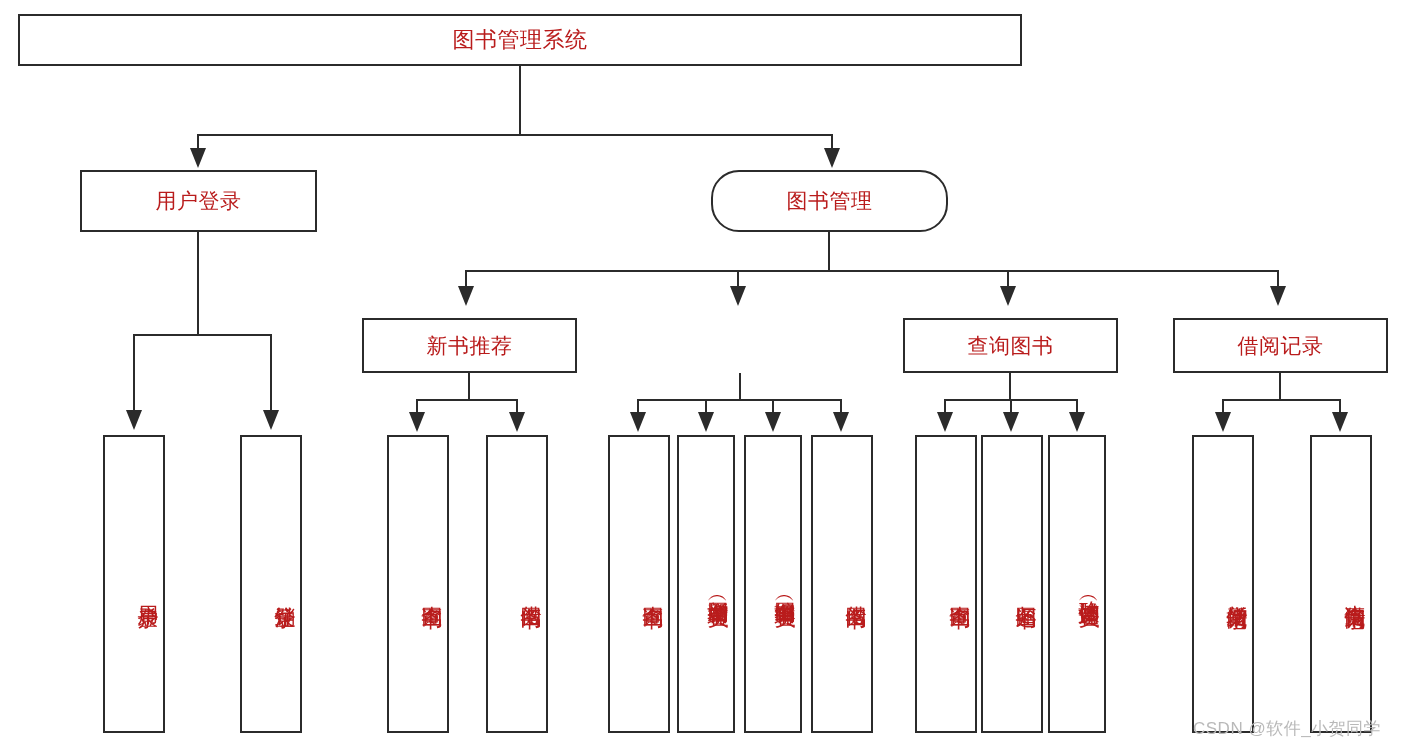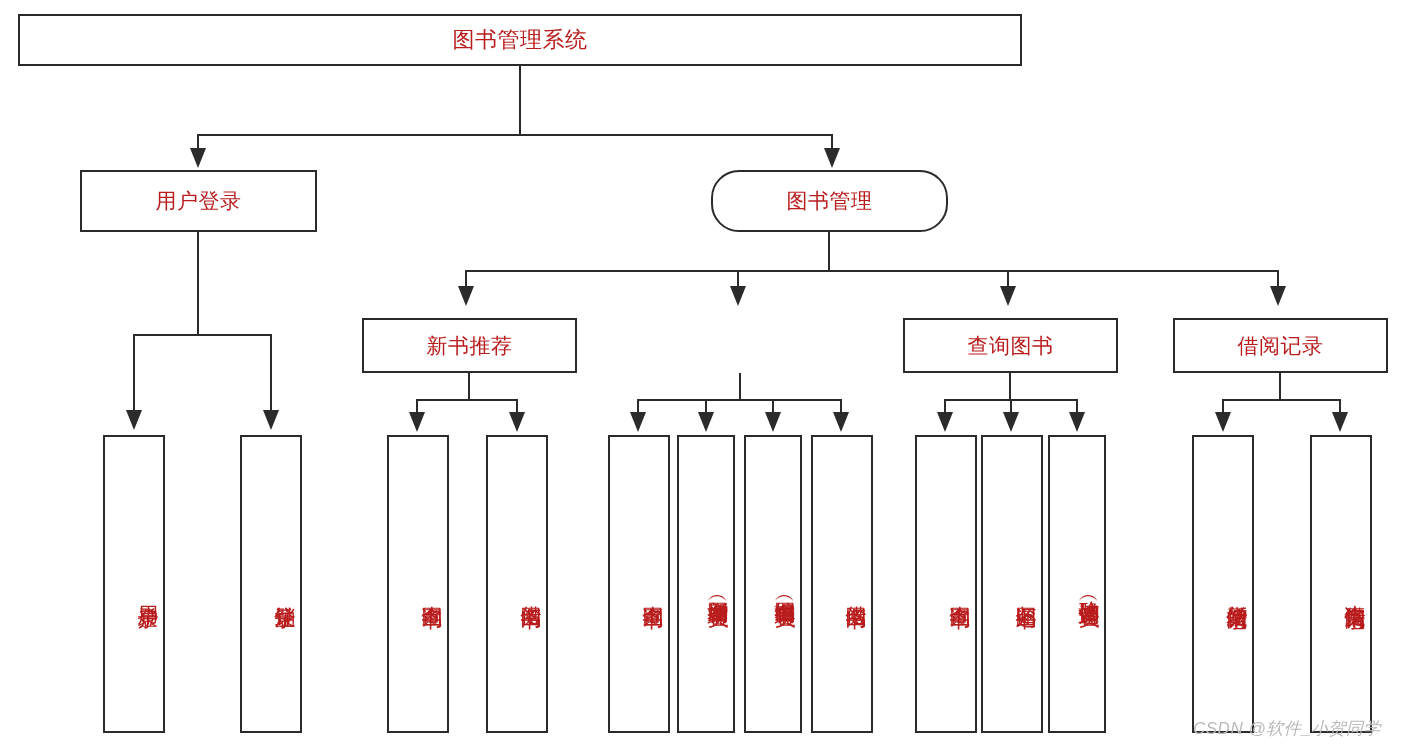--- a/index.html
+++ b/index.html
@@ -156,15 +156,15 @@
   <div class="node vert tall" style="left:744px; top:435px; width:58px; height:298px;">编辑图书（管理员）</div>
   <div class="node vert" style="left:811px; top:435px; width:62px; height:298px;">借阅图书</div>
 
   <div class="node vert" style="left:915px; top:435px; width:62px; height:298px;">查询图书</div>
   <div class="node vert" style="left:981px; top:435px; width:62px; height:298px;">归还图书</div>
   <div class="node vert tall" style="left:1048px; top:435px; width:58px; height:298px;">确认归还（管理员）</div>
 
   <div class="node vert" style="left:1192px; top:435px; width:62px; height:298px;">新增借阅记录</div>
   <div class="node vert" style="left:1310px; top:435px; width:62px; height:298px;">查询借阅记录</div>
 
-  <div class="watermark" style="left:1193px; top:717px;font-style:italic;">CSDN @软件_小贺同学</div>
+  <div class="watermark" style="left:1193px; top:717px;">CSDN @软件_小贺同学</div>
 
 </div>
 
 </body></html>

